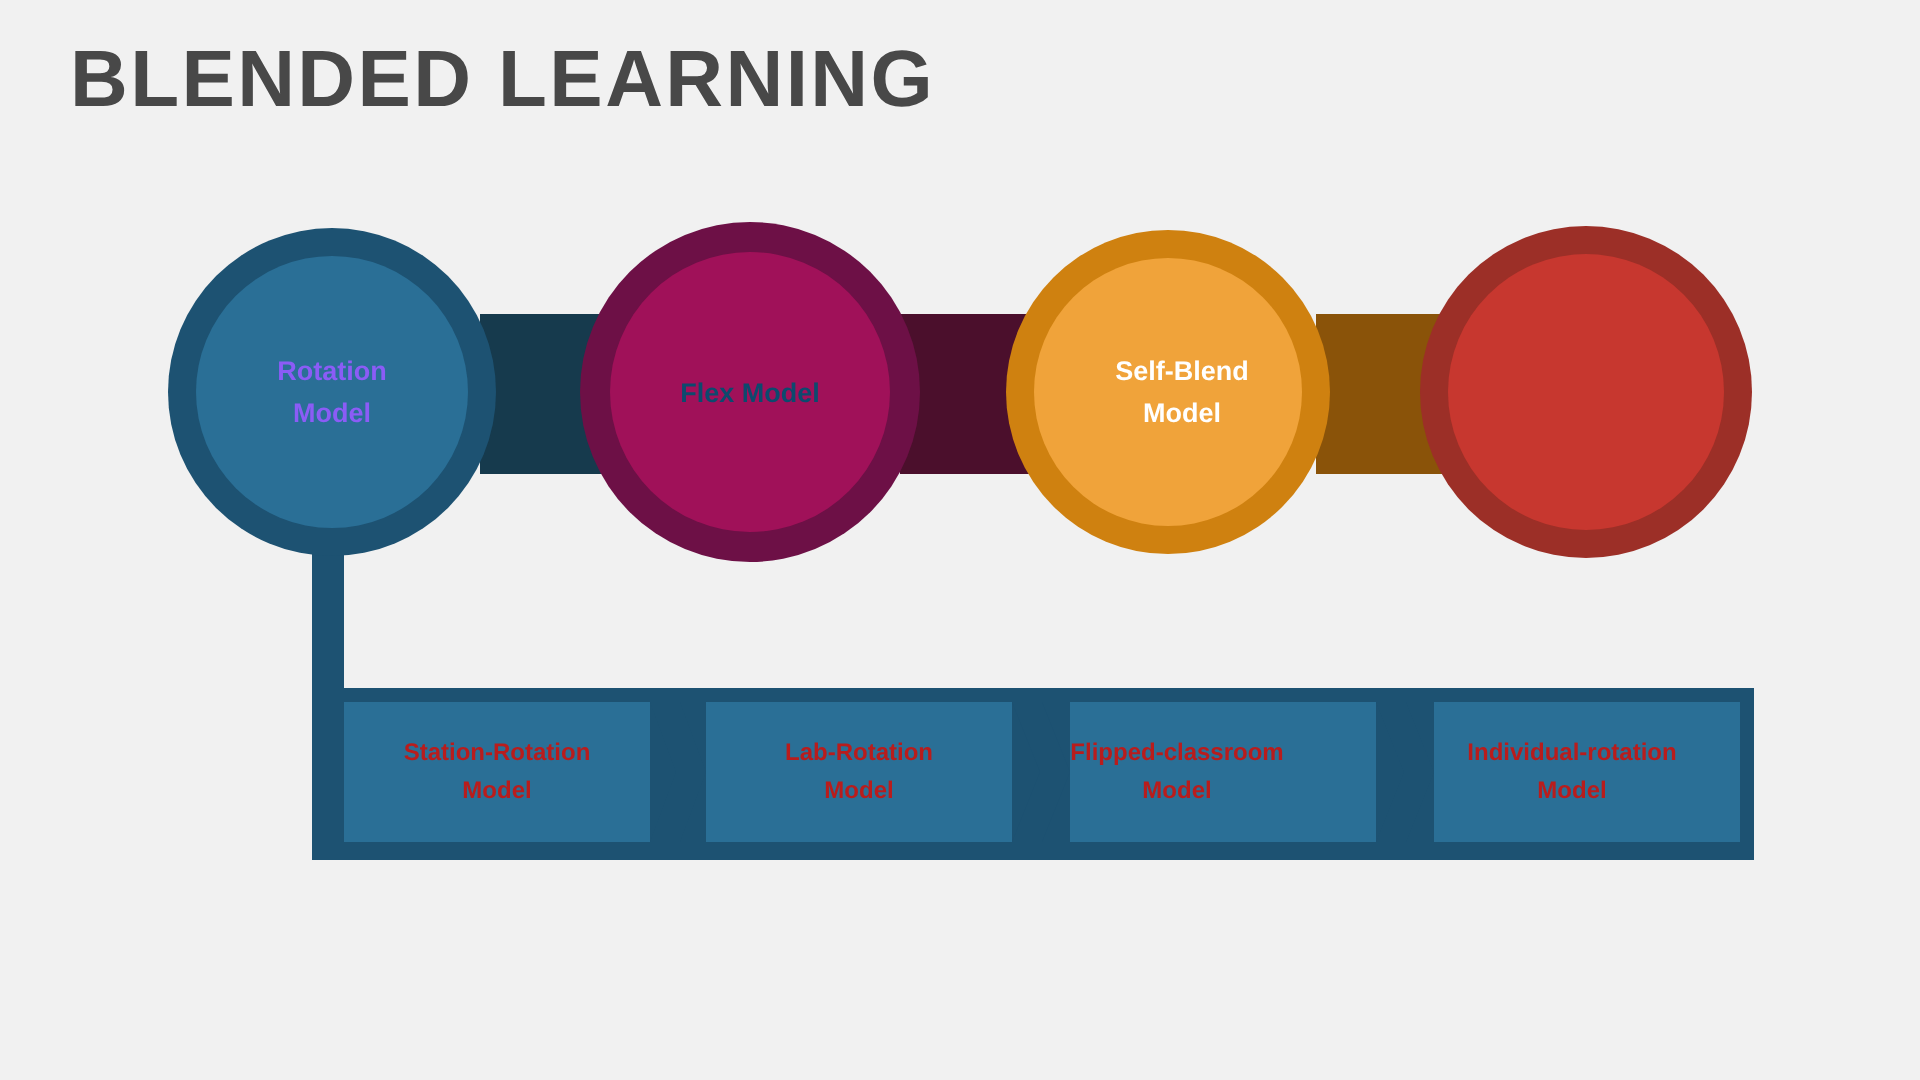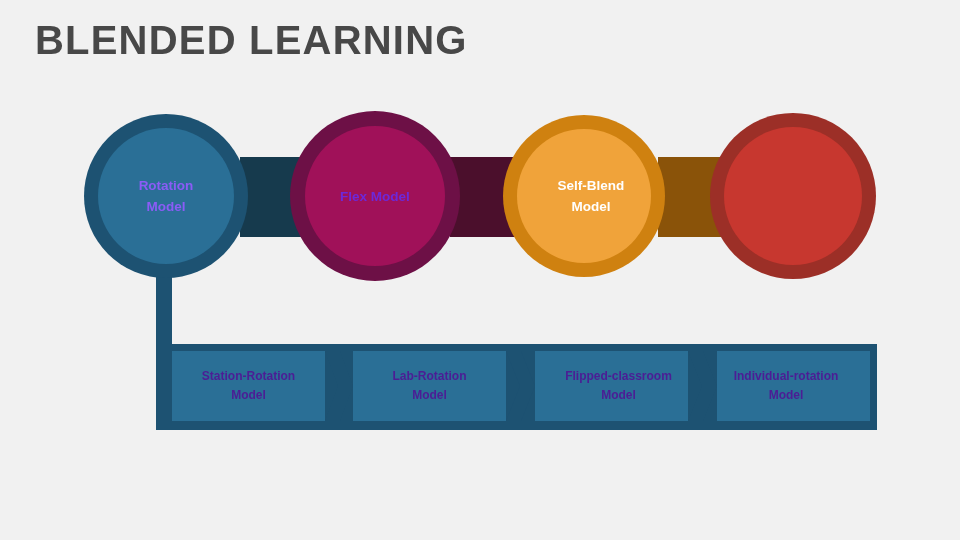--- a/index.html
+++ b/index.html
@@ -49,21 +49,21 @@
     line-height: 21px;
     text-align: center;
     font-family: "Liberation Sans", sans-serif;
     pointer-events: none;
     white-space: pre-line;
   }
 
   
   .sub-label {
     position: absolute;
-    color: #4c1d95;
+    color: #b91c1c;
     font-size: 12px;
     font-weight: bold;
     line-height: 19px;
     text-align: center;
     font-family: "Liberation Sans", sans-serif;
     pointer-events: none;
     white-space: pre-line;
   }
 </style>
 </head>
@@ -106,26 +106,26 @@
       <circle id="ring2" cx="584" cy="196" r="81" fill="#cf8110"></circle>
       <circle id="fill2" cx="584" cy="196" r="67" fill="#f0a33a"></circle>
 
       <circle id="ring3" cx="793" cy="196" r="83" fill="#9c2f27"></circle>
       <circle id="fill3" cx="793" cy="196" r="69" fill="#c7372f"></circle>
     </g>
   </svg>
 
   <div class="node-label" id="nl0" style="left: 98px; width: 136px; top: 174px; height: 44px; display: flex; flex-direction: column; justify-content: center; color: #8b5cf6;">Rotation
 Model</div>
-  <div class="node-label" id="nl1" style="left: 305px; width: 140px; top: 174px; height: 44px; display: flex; flex-direction: column; justify-content: center; color: #6d28d9;">Flex Model</div>
+  <div class="node-label" id="nl1" style="left: 305px; width: 140px; top: 174px; height: 44px; display: flex; flex-direction: column; justify-content: center; color: #0c4a6e;">Flex Model</div>
   <div class="node-label" id="nl2" style="left: 517px; width: 148px; top: 174px; height: 44px; display: flex; flex-direction: column; justify-content: center; color: rgb(255, 255, 255);">Self-Blend
 Model</div>
 
   <div class="sub-label" id="sl0" style="left: 172px; width: 153px; top: 367px; height: 38px; display: flex; flex-direction: column; justify-content: center;">Station-Rotation
 Model</div>
   <div class="sub-label" id="sl1" style="left: 353px; width: 153px; top: 367px; height: 38px; display: flex; flex-direction: column; justify-content: center;">Lab-Rotation
 Model</div>
-  <div class="sub-label" id="sl2" style="left: 542px; width: 153px; top: 367px; height: 38px; display: flex; flex-direction: column; justify-content: center;">Flipped-classroom
+  <div class="sub-label" id="sl2" style="left: 512px; width: 153px; top: 367px; height: 38px; display: flex; flex-direction: column; justify-content: center;">Flipped-classroom
 Model</div>
   <div class="sub-label" id="sl3" style="left: 717px; width: 138px; top: 367px; height: 38px; display: flex; flex-direction: column; justify-content: center;">Individual-rotation
 Model</div>
 
 </div>
 
 </body></html>

